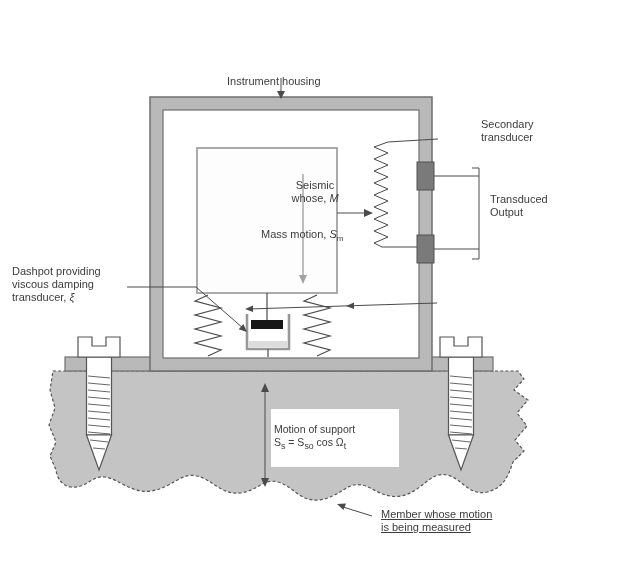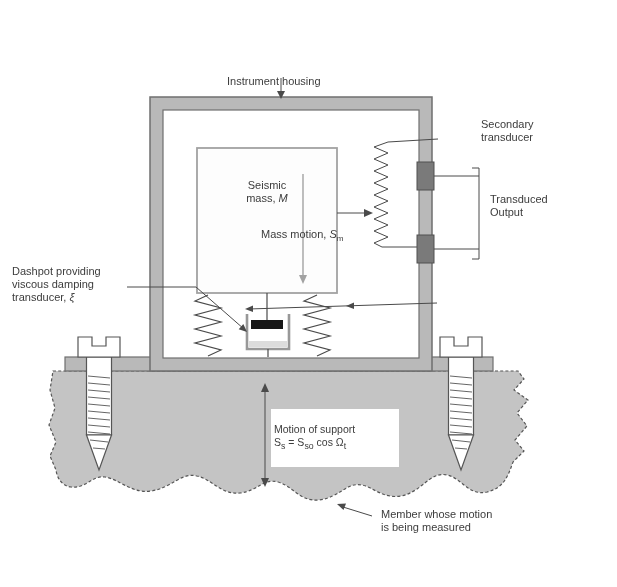--- a/index.html
+++ b/index.html
@@ -151,41 +151,41 @@
   <div class="lbl" style="left:441px;top:118px;margin-left:40px;">
     <div>Secondary</div>
     <div>transducer</div>
   </div>
 
   <div class="lbl" style="left:490px;top:193px;">
     <div>Transduced</div>
     <div>Output</div>
   </div>
 
-  <div class="lbl center" style="left:197px;top:179px;width:140px;">
+  <div class="lbl center" style="left:197px;top:179px;width:140px;padding-left:48px;">
     <div>Seismic</div>
-    <div><span>mass, </span><span class="sym">M</span></div>
+    <div><span>whose, </span><span class="sym">M</span></div>
   </div>
 
   <div class="lbl" style="left:213px;top:228px;margin-left:48px;">
     <span>Mass motion, </span><span class="sym">S</span><sub>m</sub>
   </div>
 
   <div class="lbl" style="left:12px;top:265px;">
     <div>Dashpot providing</div>
     <div>viscous damping</div>
     <div><span>transducer, </span><span class="sym">ξ</span></div>
   </div>
 
 
   <div class="motion-box">
     <div>Motion of support</div>
     <div>
       <span class="sym">S</span><sub>s</sub><span> = </span><span class="sym">S</span><sub>so</sub><span> cos Ω</span><sub>t</sub>
     </div>
   </div>
 
-  <div class="lbl" style="left:381px;top:508px;">
+  <div class="lbl" style="left:381px;top:508px;text-decoration:underline;">
     <div>Member whose motion</div>
     <div>is being measured</div>
   </div>
 
 </div>
 
 </body></html>

